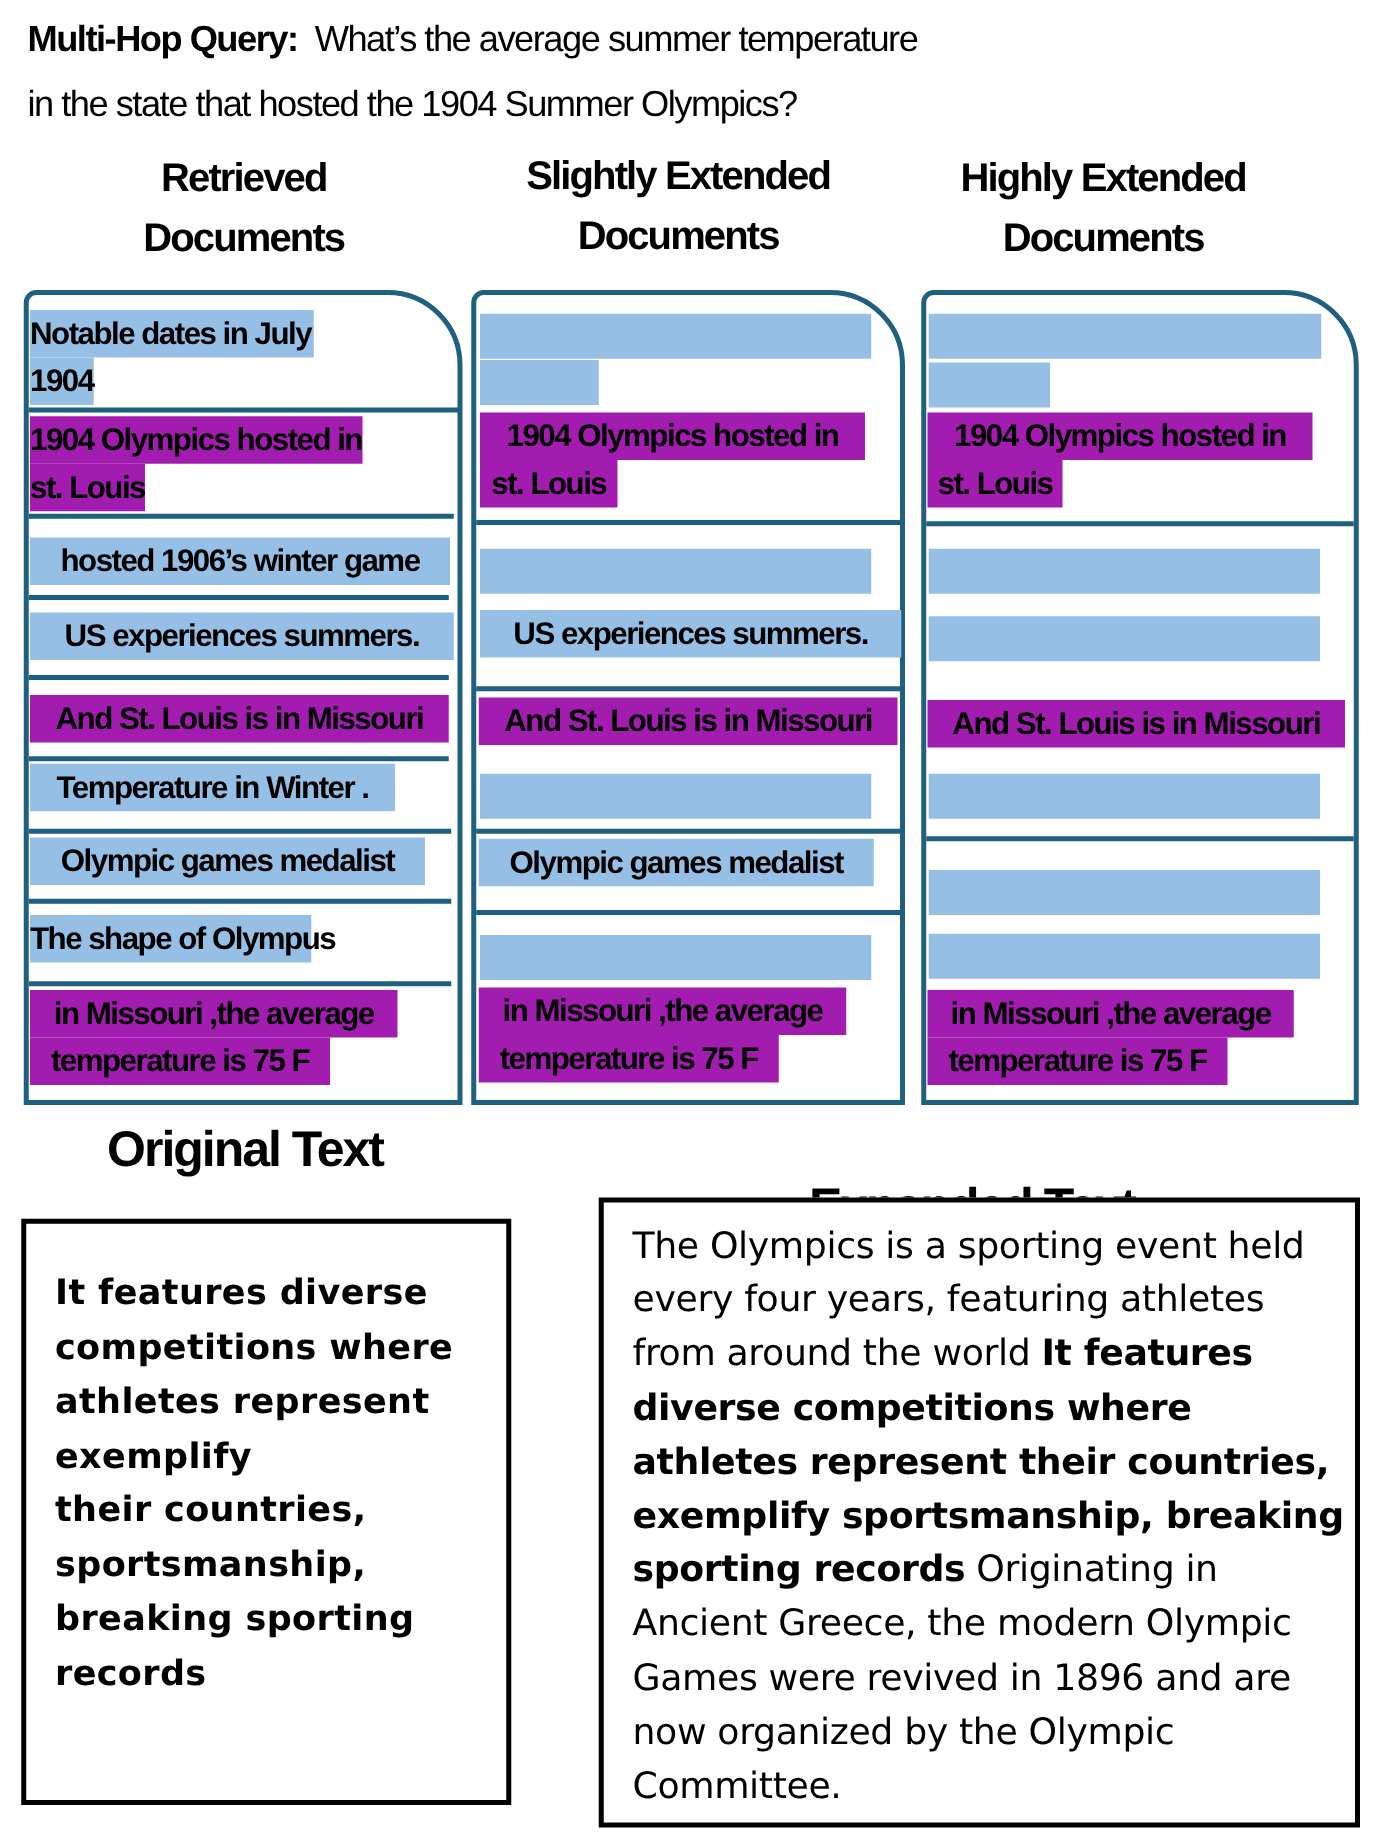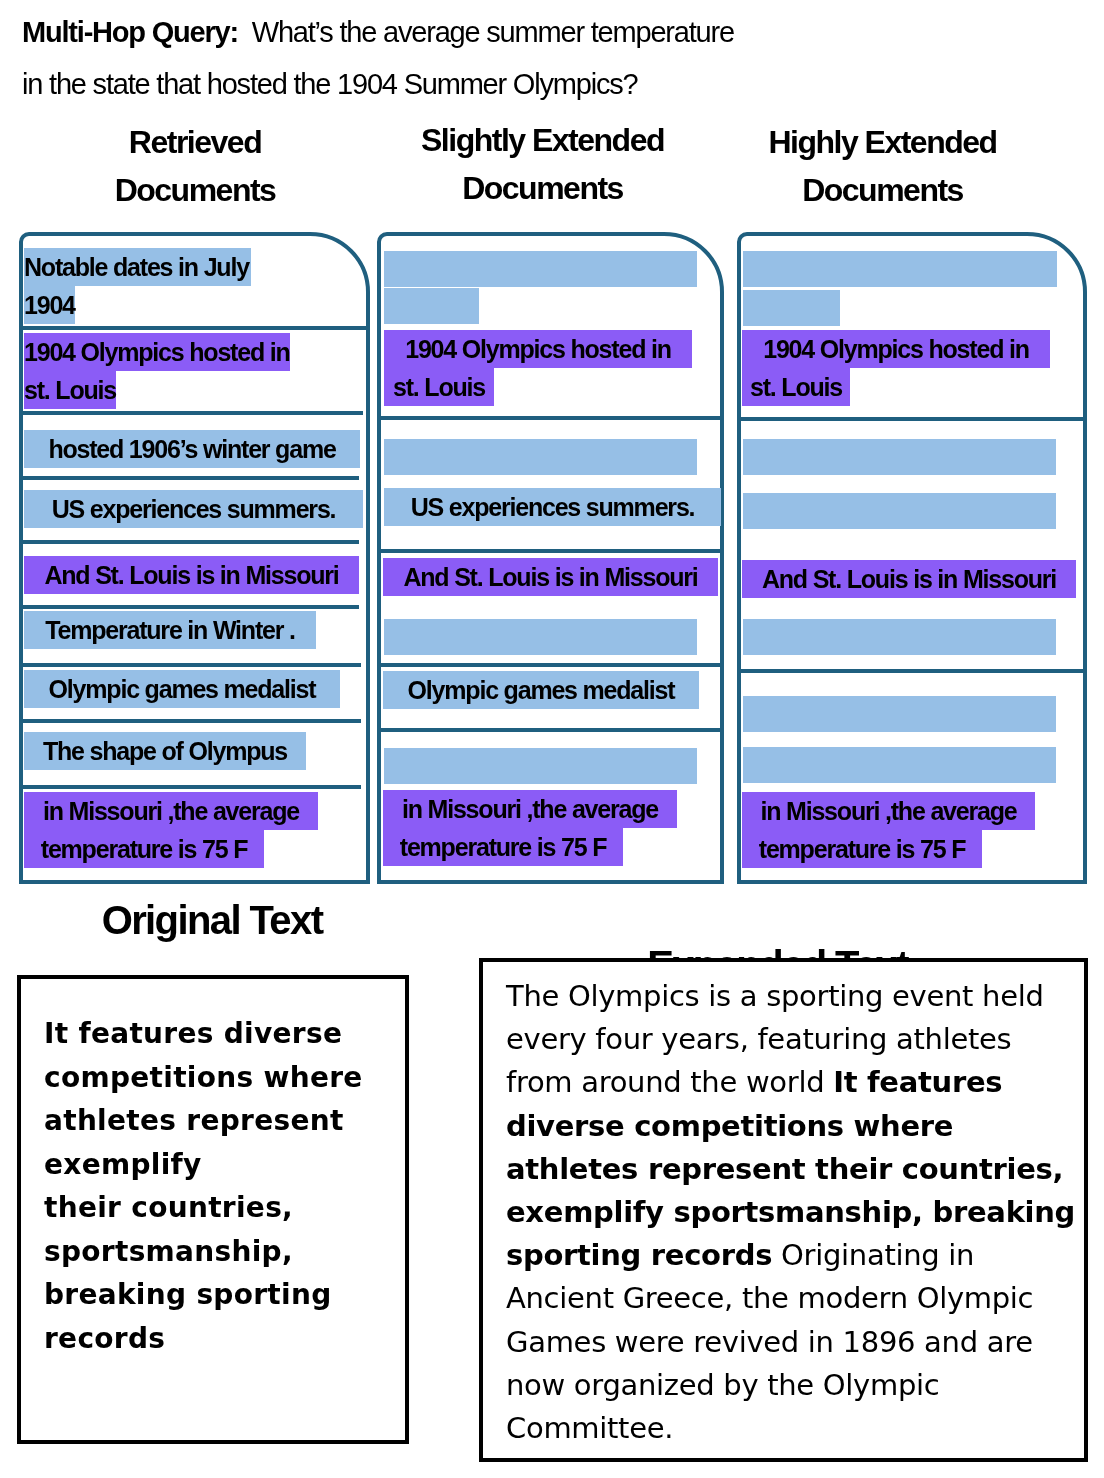--- a/index.html
+++ b/index.html
@@ -5,21 +5,21 @@
   html, body { margin:0; padding:0; background:#ffffff; }
   body { width:1104px; height:1478px; position:relative; overflow:hidden; font-family:"Liberation Sans", sans-serif; color:#000; }
   .abs { position:absolute; }
   .title { left:0; width:1104px; text-align:left; font-family:"Liberation Sans", sans-serif; font-size:29px; letter-spacing:-1.2px; line-height:52px;padding-left:22px; }
   .title b { font-weight:700; }
   .col-head { text-align:center; font-weight:700; font-size:32px; letter-spacing:-1.5px; line-height:48px; }
   .box { border:4px solid #1f5f7f; border-top-right-radius:60px; border-top-left-radius:10px; box-sizing:border-box; background:#fff; }
   .divider { height:4px; background:#1f5f7f; }
   .hl { font-weight:700; font-size:25px; letter-spacing:-1.2px; line-height:38px; white-space:nowrap;text-align:center; }
   .blue { background:#96bfe6; }
-  .pink { background:#8b5cf6; }
+  .pink { background:#a21caf; }
   .bar { height:36px; background:#96bfe6; }
   .section-head { font-weight:700; font-size:40px; letter-spacing:-1.6px; text-align:center; }
   .textbox { border:4px solid #000; box-sizing:border-box; background:#fff; }
   .orig-text { font-family:"DejaVu Sans", sans-serif; font-weight:700; font-size:28px; line-height:43.5px; letter-spacing:0.3px; }
   .exp-text { font-family:"DejaVu Sans", sans-serif; font-size:29px; line-height:43.2px; letter-spacing:-0.3px; }
   .exp-text .bold { font-weight:700; }
 </style>
 </head>
 <body>
 
@@ -69,21 +69,21 @@
 <div class="abs" style="left:24px; top:556px;">
   <span class="hl pink" style="display:inline-block; width:335px;">And St.  Louis is in Missouri</span>
 </div>
 <div class="abs" style="left:24px; top:611px;">
   <span class="hl blue" style="display:inline-block; width:292px;">Temperature in Winter .</span>
 </div>
 <div class="abs" style="left:24px; top:670px;">
   <span class="hl blue" style="display:inline-block; width:316px;">Olympic games medalist</span>
 </div>
 <div class="abs" style="left:24px; top:732px;">
-  <span class="hl blue" style="display:inline-block; width:282px;">The shape of Olympus</span>
+  <span class="hl blue" style="display:inline-block; width:225px;">The shape of Olympus</span>
 </div>
 <div class="abs" style="left:24px; top:792px;">
   <div><span class="hl pink" style="display:inline-block; width:294px;">in Missouri ,the average</span></div>
   <div><span class="hl pink" style="display:inline-block; width:240px;">temperature is 75 F</span></div>
 </div>
 
 <div class="abs box" style="left:377px; top:232px; width:347px; height:652px;"></div>
 <div class="abs divider" style="left:381px; top:416px; width:339px;"></div>
 <div class="abs divider" style="left:381px; top:549px; width:339px;"></div>
 <div class="abs divider" style="left:381px; top:663px; width:339px;"></div>
@@ -128,21 +128,21 @@
   <span class="hl pink" style="display:inline-block; width:334px;">And St.  Louis is in Missouri</span>
 </div>
 <div class="abs bar" style="left:743px; top:619px; width:313px;"></div>
 <div class="abs bar" style="left:743px; top:696px; width:313px;"></div>
 <div class="abs bar" style="left:743px; top:747px; width:313px;"></div>
 <div class="abs" style="left:742px; top:792px;">
   <div><span class="hl pink" style="display:inline-block; width:293px;">in Missouri ,the average</span></div>
   <div><span class="hl pink" style="display:inline-block; width:240px;">temperature is 75 F</span></div>
 </div>
 
-<div class="abs section-head" style="left:52px; width:320px; top:898px;">Original Text</div>
+<div class="abs section-head" style="left:36px; width:320px; top:898px;">Original Text</div>
 <div class="abs textbox" style="left:17px; top:975px; width:392px; height:469px;">
   <div class="orig-text" style="position:absolute; left:23px; top:33px;">
     <div>It features diverse</div>
     <div>competitions where</div>
     <div>athletes represent</div>
     <div>exemplify</div>
     <div>their countries,</div>
     <div>sportsmanship,</div>
     <div>breaking sporting</div>
     <div>records</div>

